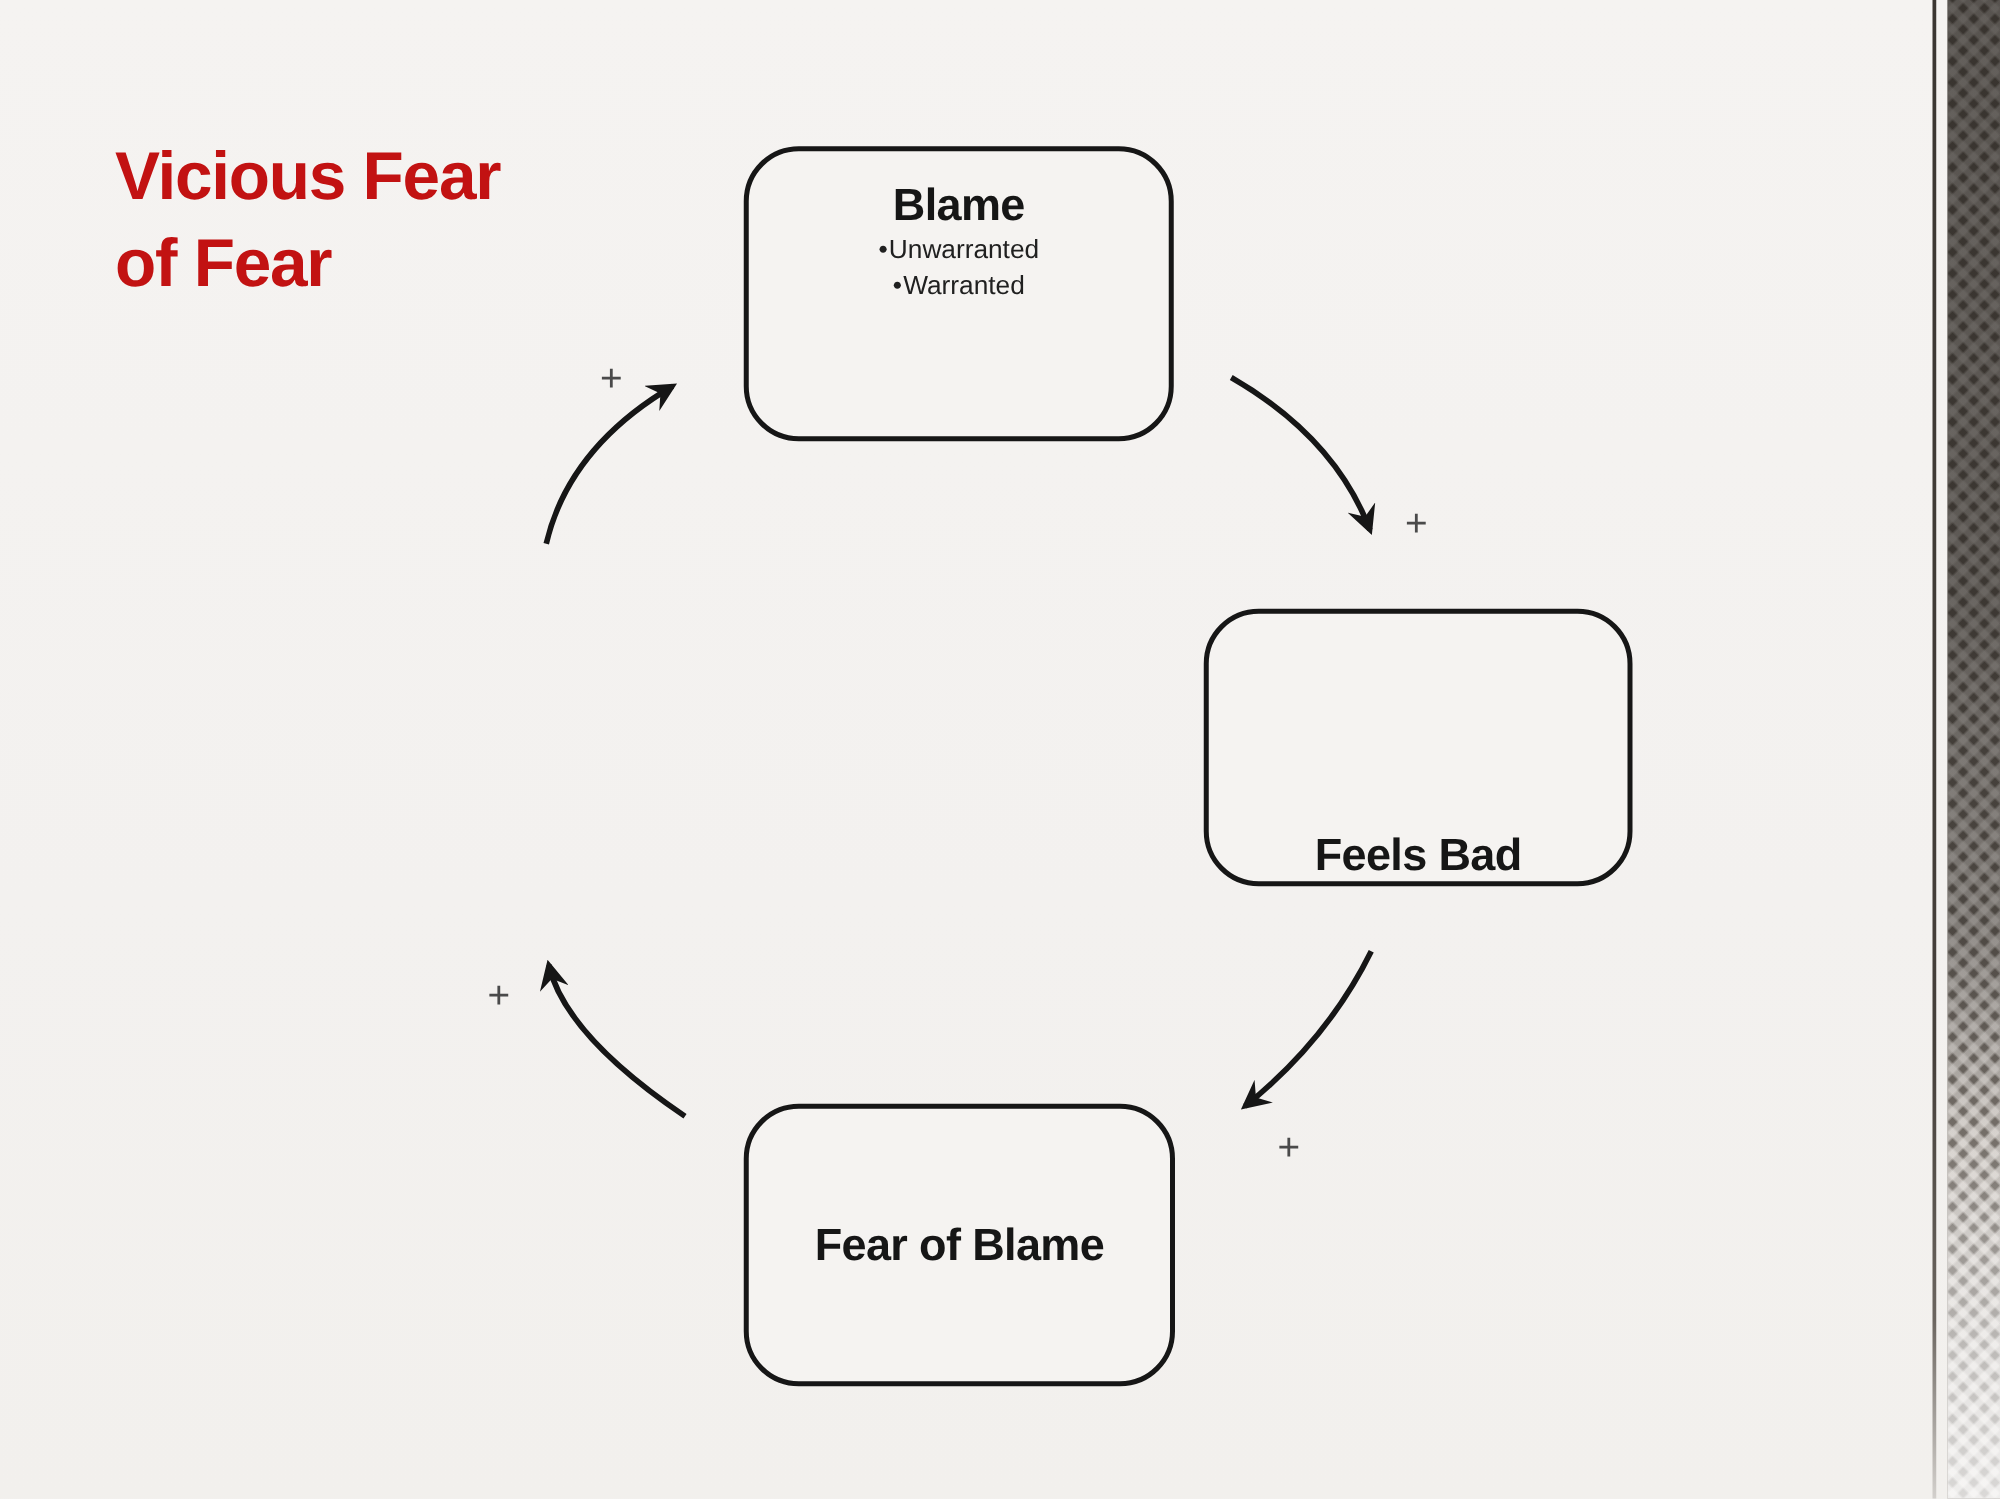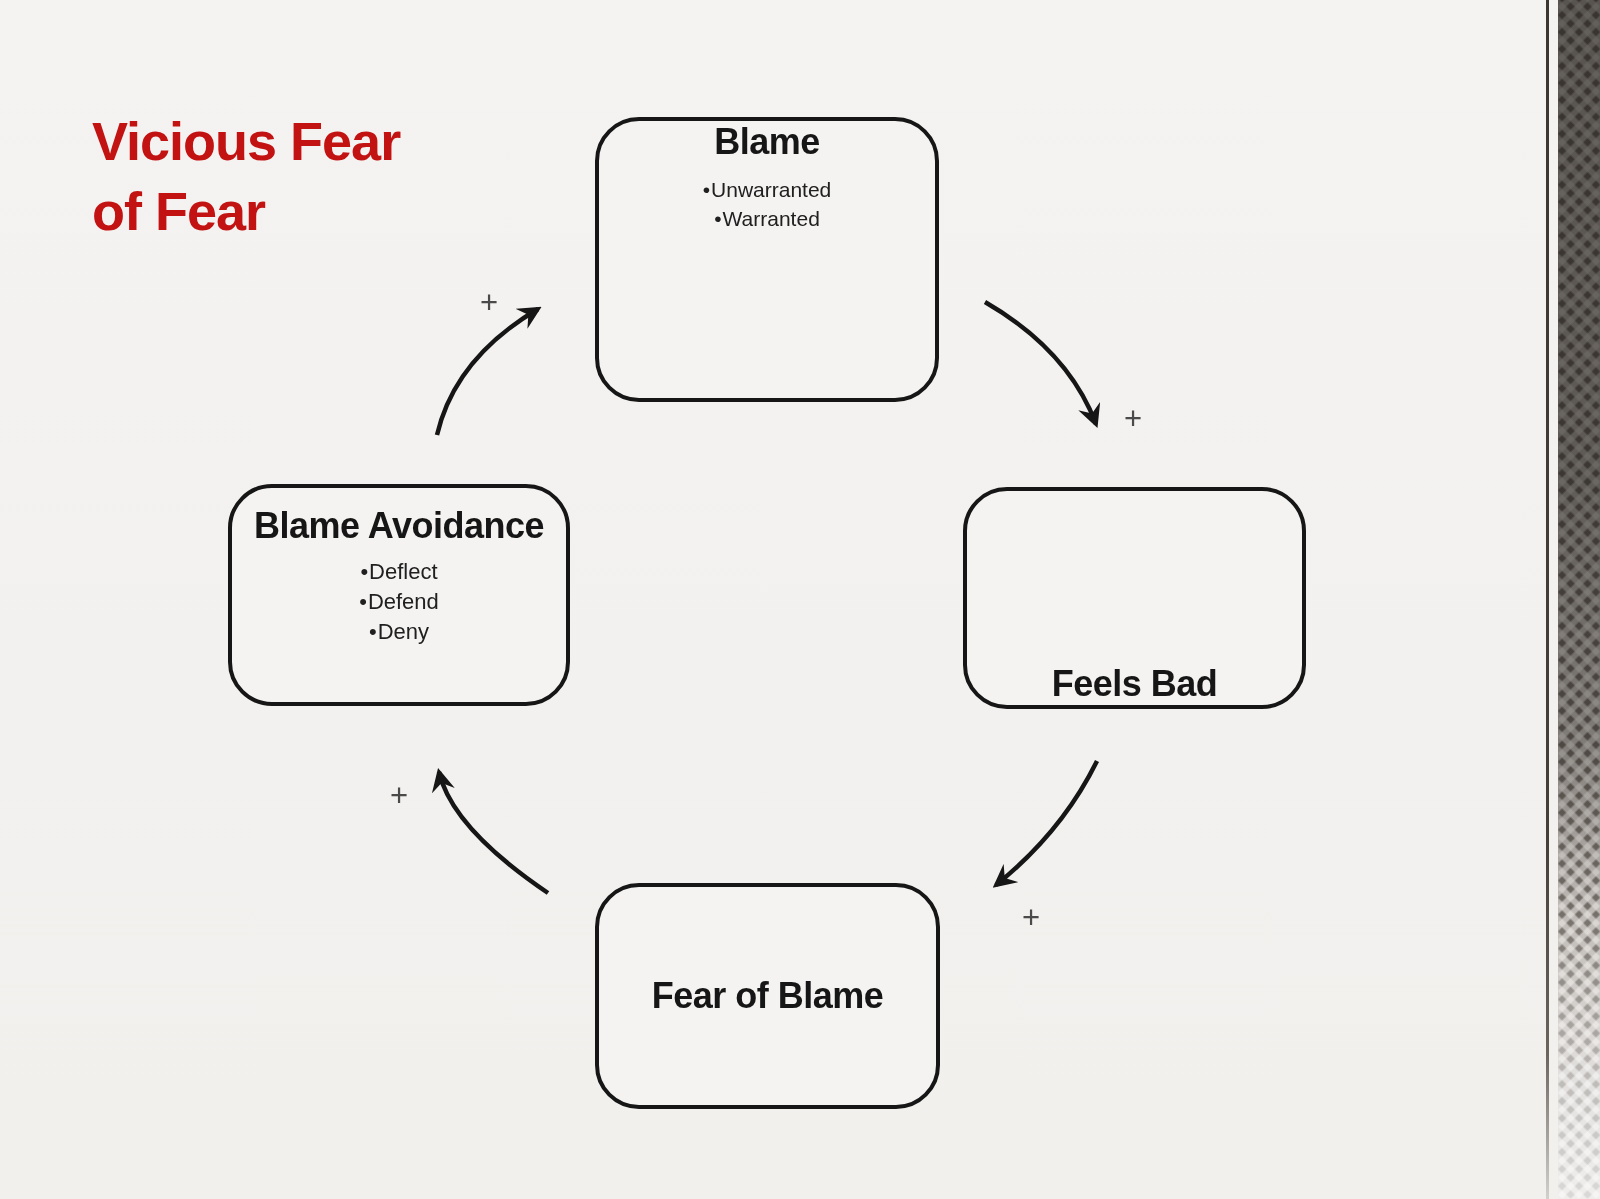--- a/index.html
+++ b/index.html
@@ -37,29 +37,28 @@
     border-radius: 44px;
     text-align: center;
   }
   .node-title {
     font-size: 36px;
     font-weight: 700;
     color: #161616;
     letter-spacing: -0.5px;
   }
   .node-bullets {
-    margin-top: 12px;
     font-size: 21px;
     color: #202020;
     line-height: 29px;
   }
   .bullet-line { white-space: nowrap; }
   .bullet-dot { margin-right: 1px; }
 
-  .node-blame          { left: 595px; top: 117px;  width: 344px; height: 285px; }
+  .node-blame          { left: 595px; top: 117px;  width: 344px; height: 236px; padding-top: 22px; }
   .node-feels-bad      { left: 963px; top: 487px;  width: 343px; height: 222px;
                          display: flex; align-items: flex-end; justify-content: center; }
   .node-fear-of-blame  { left: 595px; top: 853px;  width: 345px; height: 226px;
                          display: flex; align-items: center; justify-content: center; margin-top: 30px; }
   .node-blame-avoidance{ left: 228px; top: 484px;  width: 342px; height: 222px; padding-top: 17px; }
   .node-blame-avoidance .node-bullets { margin-top: 10px; line-height: 30px; font-size: 22px; }
 
   
   .arrows-layer {
     position: absolute;
@@ -146,25 +145,17 @@
   </div>
 
   <div class="node node-feels-bad">
     <div class="node-title">Feels Bad</div>
   </div>
 
   <div class="node node-fear-of-blame">
     <div class="node-title">Fear of Blame</div>
   </div>
 
-  <div class="node node-blame-avoidance">
-    <div class="node-title">Blame Avoidance</div>
-    <div class="node-bullets">
-      <div class="bullet-line"><span class="bullet-dot">•</span><span>Deflect</span></div>
-      <div class="bullet-line"><span class="bullet-dot">•</span><span>Defend</span></div>
-      <div class="bullet-line"><span class="bullet-dot">•</span><span>Deny</span></div>
-    </div>
-  </div>
 
   <div class="strip-divider"></div>
   <div class="texture-strip"></div>
 
 </div>
 
 </body></html>

